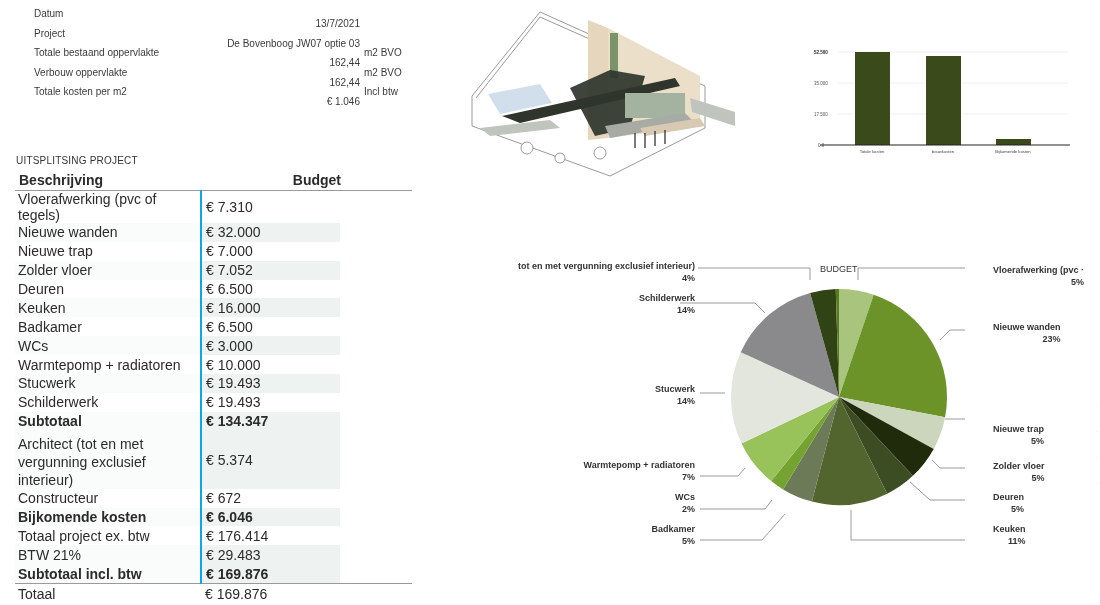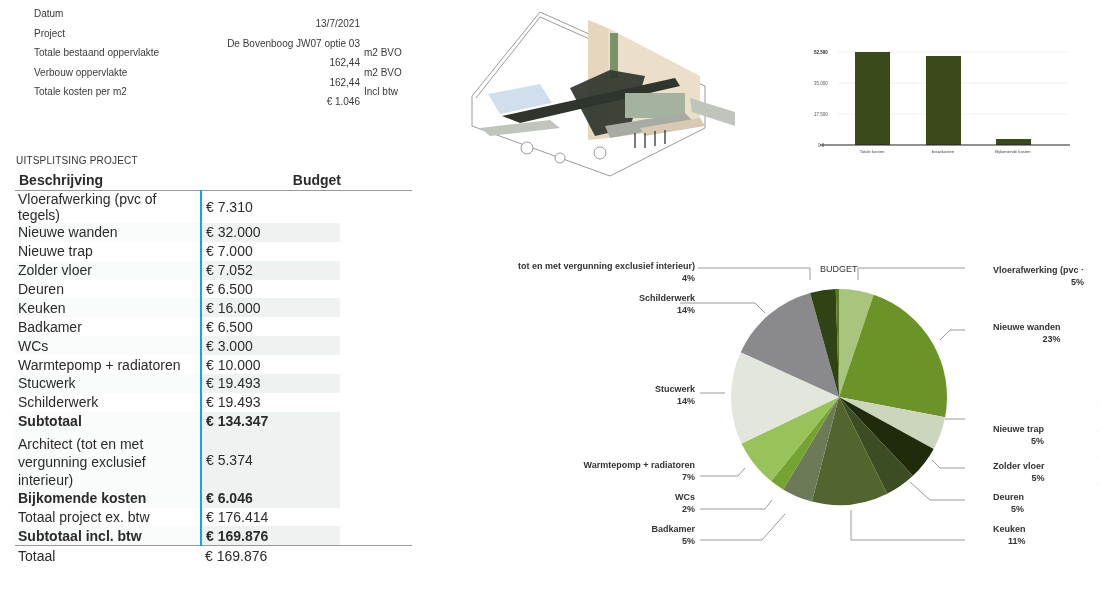--- a/index.html
+++ b/index.html
@@ -113,27 +113,35 @@
         <td class="v">€ 19.493</td>
       </tr>
     <tr class="alt bold">
         <td class="d">Subtotaal</td>
         <td class="v">€ 134.347</td>
       </tr>
     <tr class="alt tall">
         <td class="d" style="vertical-align:top;padding-top:4px;">Architect (tot en met vergunning exclusief interieur)</td>
         <td class="v" style="vertical-align:top;padding-top:20px;">€ 5.374</td>
       </tr>
+    <tr>
+        <td class="d">Constructeur</td>
+        <td class="v">€ 672</td>
+      </tr>
     <tr class="alt bold">
         <td class="d">Bijkomende kosten</td>
         <td class="v">€ 6.046</td>
       </tr>
     <tr>
         <td class="d">Totaal project ex. btw</td>
         <td class="v">€ 176.414</td>
+      </tr>
+    <tr class="alt">
+        <td class="d">BTW 21%</td>
+        <td class="v">€ 29.483</td>
       </tr>
     <tr class="alt bold">
         <td class="d">Subtotaal incl. btw</td>
         <td class="v">€ 169.876</td>
       </tr>
     <tr class="last">
         <td class="d">Totaal</td>
         <td class="v">€ 169.876</td>
       </tr>
   </tbody>

